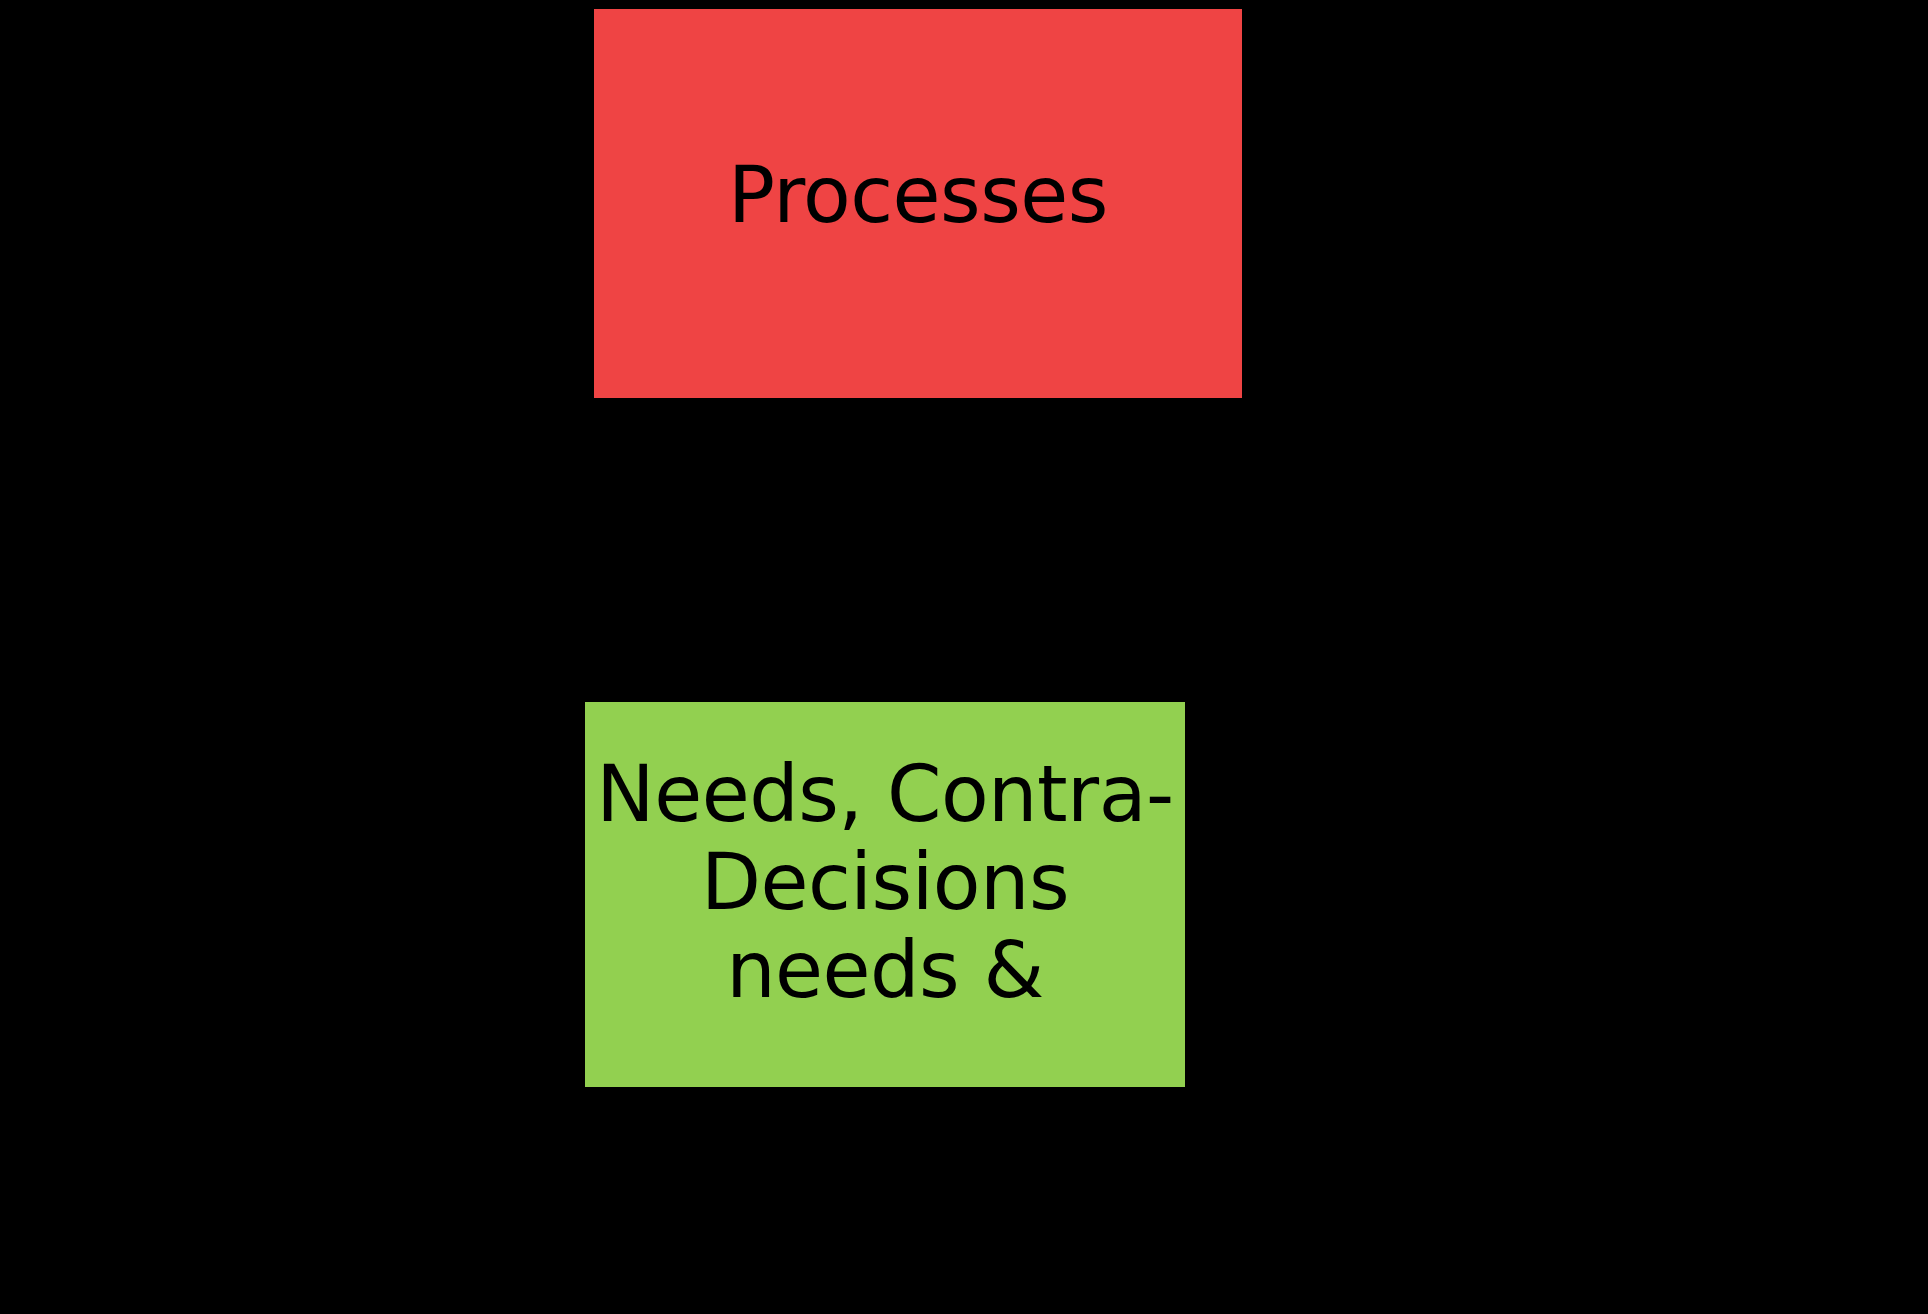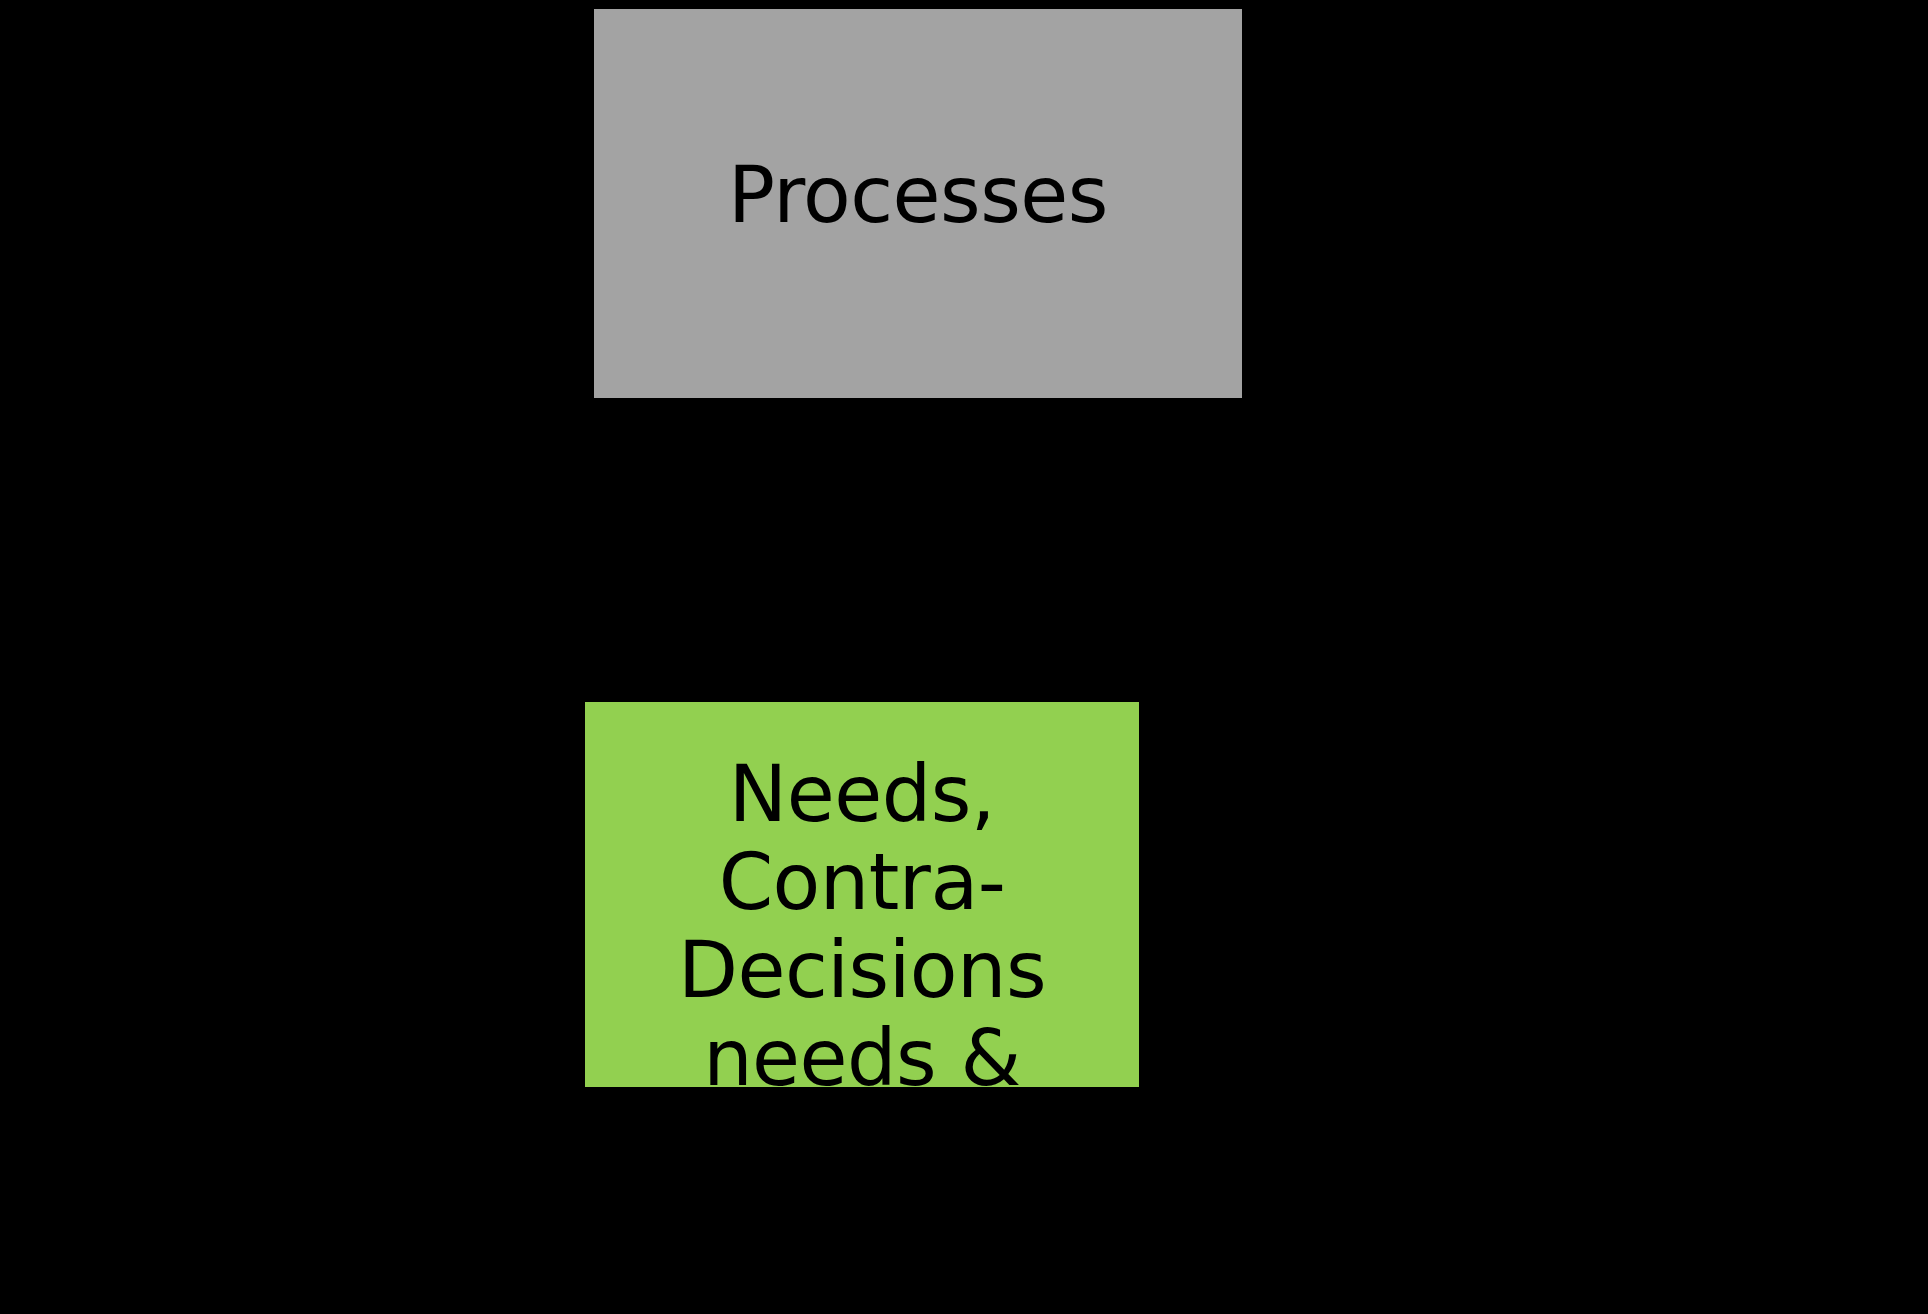--- a/index.html
+++ b/index.html
@@ -64,25 +64,25 @@
     display: block;
     width: 100%;
     text-align: center;
   }
 </style>
 </head>
 <body style="background: rgb(0, 0, 0);">
 
 <div id="canvas" style="width: 1928px; height: 1314px; background: rgb(0, 0, 0);">
 
-  <div class="node-box" id="node-processes" style="left: 594px; top: 9px; width: 648px; height: 389px; background: #a3a3a3; color: rgb(0, 0, 0);">
+  <div class="node-box" id="node-processes" style="left: 594px; top: 9px; width: 648px; height: 389px; background: #ef4444; color: rgb(0, 0, 0);">
     <div class="node-text">Processes</div>
   </div>
 
-  <div class="node-box" id="node-needs" style="left: 585px; top: 702px; width: 554px; height: 385px; background: rgb(146, 208, 80); color: rgb(0, 0, 0);">
+  <div class="node-box" id="node-needs" style="left: 585px; top: 702px; width: 600px; height: 385px; background: rgb(146, 208, 80); color: rgb(0, 0, 0);">
     <div class="node-text multiline">
       <span class="text-line">Needs, Contra-</span>
       <span class="text-line">Decisions</span>
       <span class="text-line">needs &amp;</span>
     </div>
   </div>
 
 </div>
 
 </body></html>

